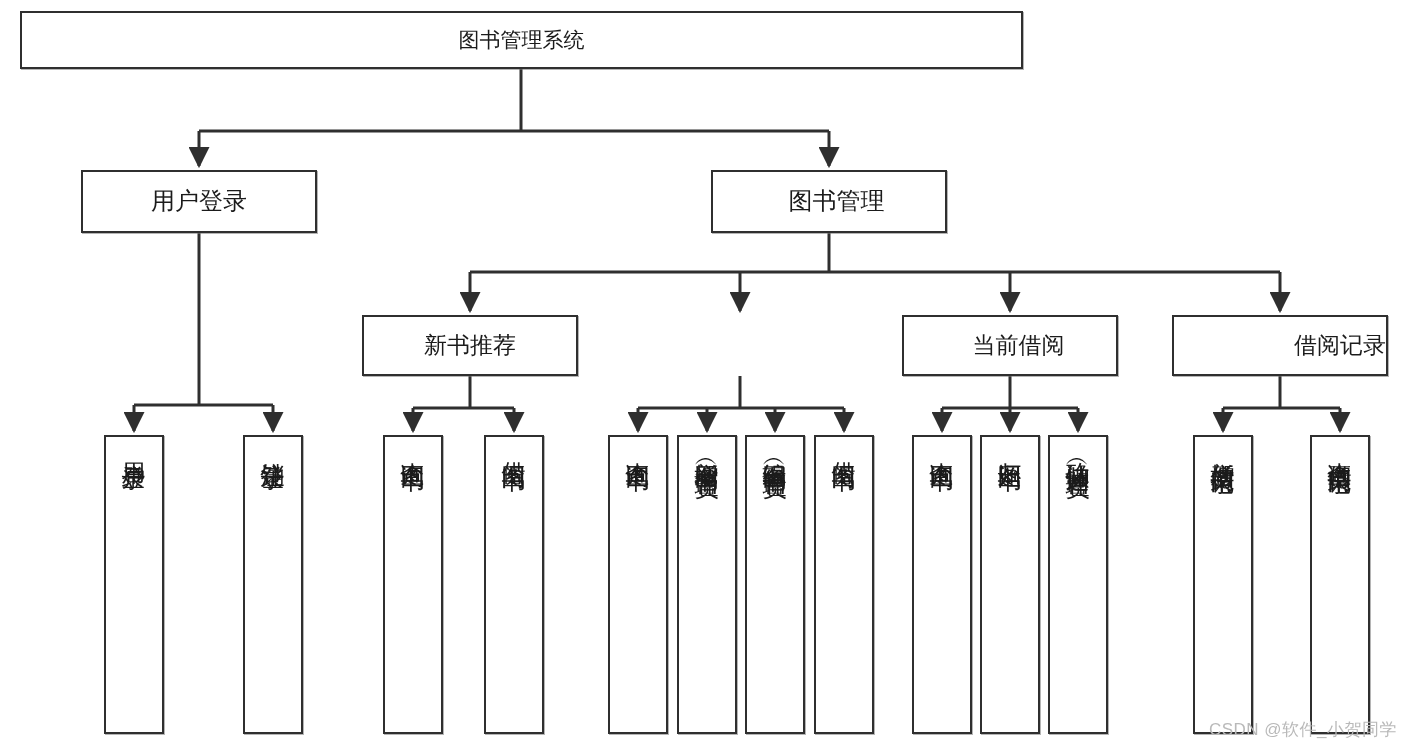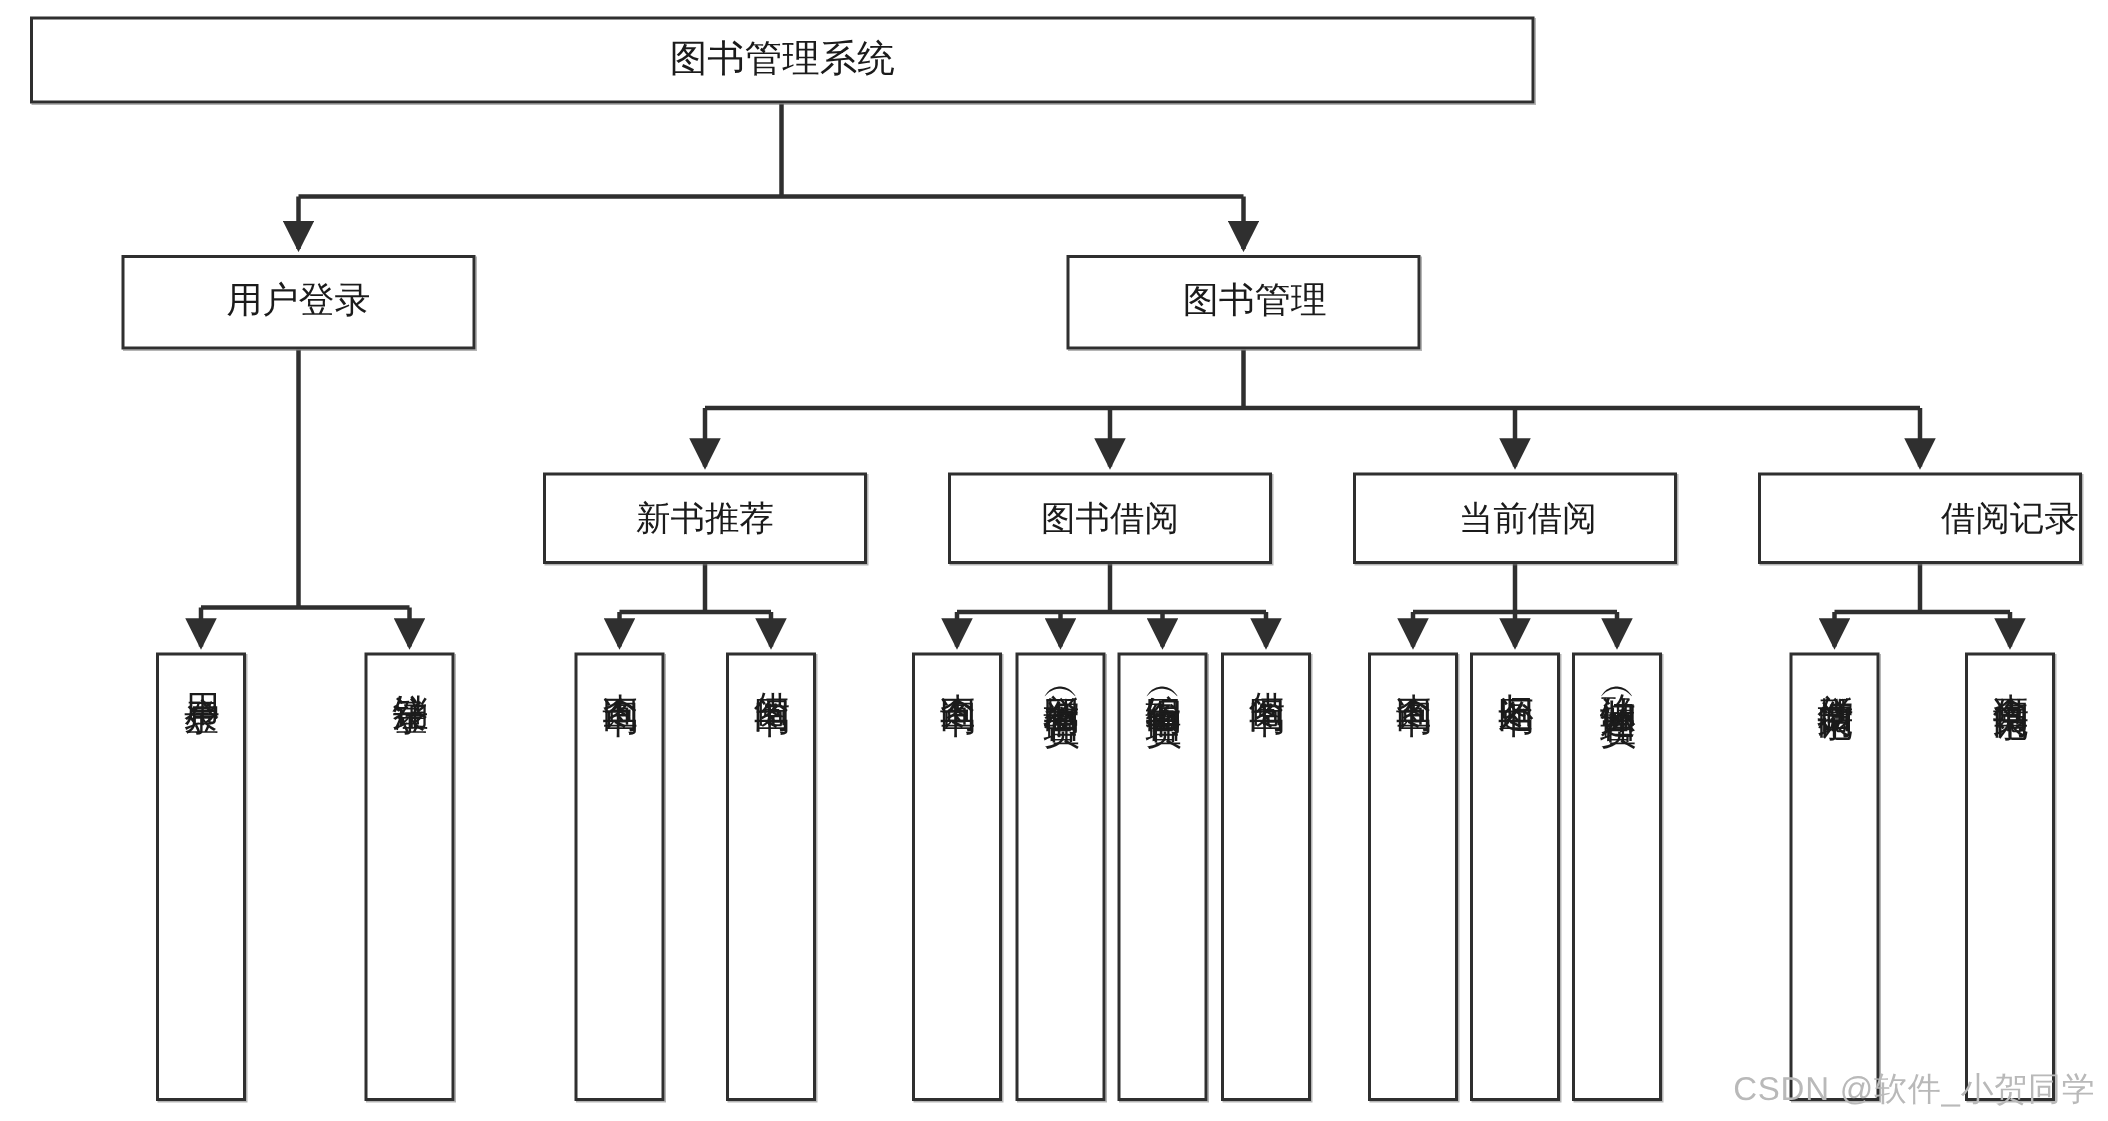--- a/index.html
+++ b/index.html
@@ -36,40 +36,40 @@
     align-items: center;
     justify-content: center;
     color: #1b1b1b;
   }
   .node-label {
     display: block;
     text-align: center;
     line-height: 1.18;
     white-space: nowrap;
   }
-  .node.root .node-label { font-size: 25px; }
+  .node.root .node-label { font-size: 21px; }
   .node.level2 .node-label { font-size: 24px; }
   .node.level3 .node-label { font-size: 23px; }
   .node.leaf {
     align-items: flex-start;
     padding-top: 6px;
   }
   .node.leaf .node-label {
     writing-mode: vertical-rl;
     text-orientation: upright;
     font-size: 24px;
     letter-spacing: 2px;
     line-height: 1.05;
     white-space: nowrap;
   }
   #watermark {
     position: absolute;
     right: 8px;
     bottom: 6px;
-    font-size: 22px;
+    font-size: 17px;
     color: #b9b9b9;
     letter-spacing: 0.5px;
     white-space: nowrap;
     user-select: none;
   }
 </style>
 </head>
 <body>
 
 <div id="diagram-root">
@@ -131,23 +131,20 @@
   <div class="node level2" style="left:81px; top:170px; width:236px; height:63px;">
     <span class="node-label">用户登录</span>
   </div>
   <div class="node level2" style="left:711px; top:170px; width:236px; height:63px;padding-left:15px;">
     <span class="node-label">图书管理</span>
   </div>
 
   <div class="node level3" style="left:362px; top:315px; width:216px; height:61px;">
     <span class="node-label">新书推荐</span>
   </div>
-  <div class="node level3" style="left:632px; top:315px; width:216px; height:61px;">
-    <span class="node-label">图书借阅</span>
-  </div>
   <div class="node level3" style="left:902px; top:315px; width:216px; height:61px;padding-left:17px;">
     <span class="node-label">当前借阅</span>
   </div>
   <div class="node level3" style="left:1172px; top:315px; width:216px; height:61px;justify-content:flex-end;">
     <span class="node-label">借阅记录</span>
   </div>
 
   <div class="node leaf" style="left:104px; top:435px; width:60px; height:299px;">
     <span class="node-label">用户登录</span>
   </div>

